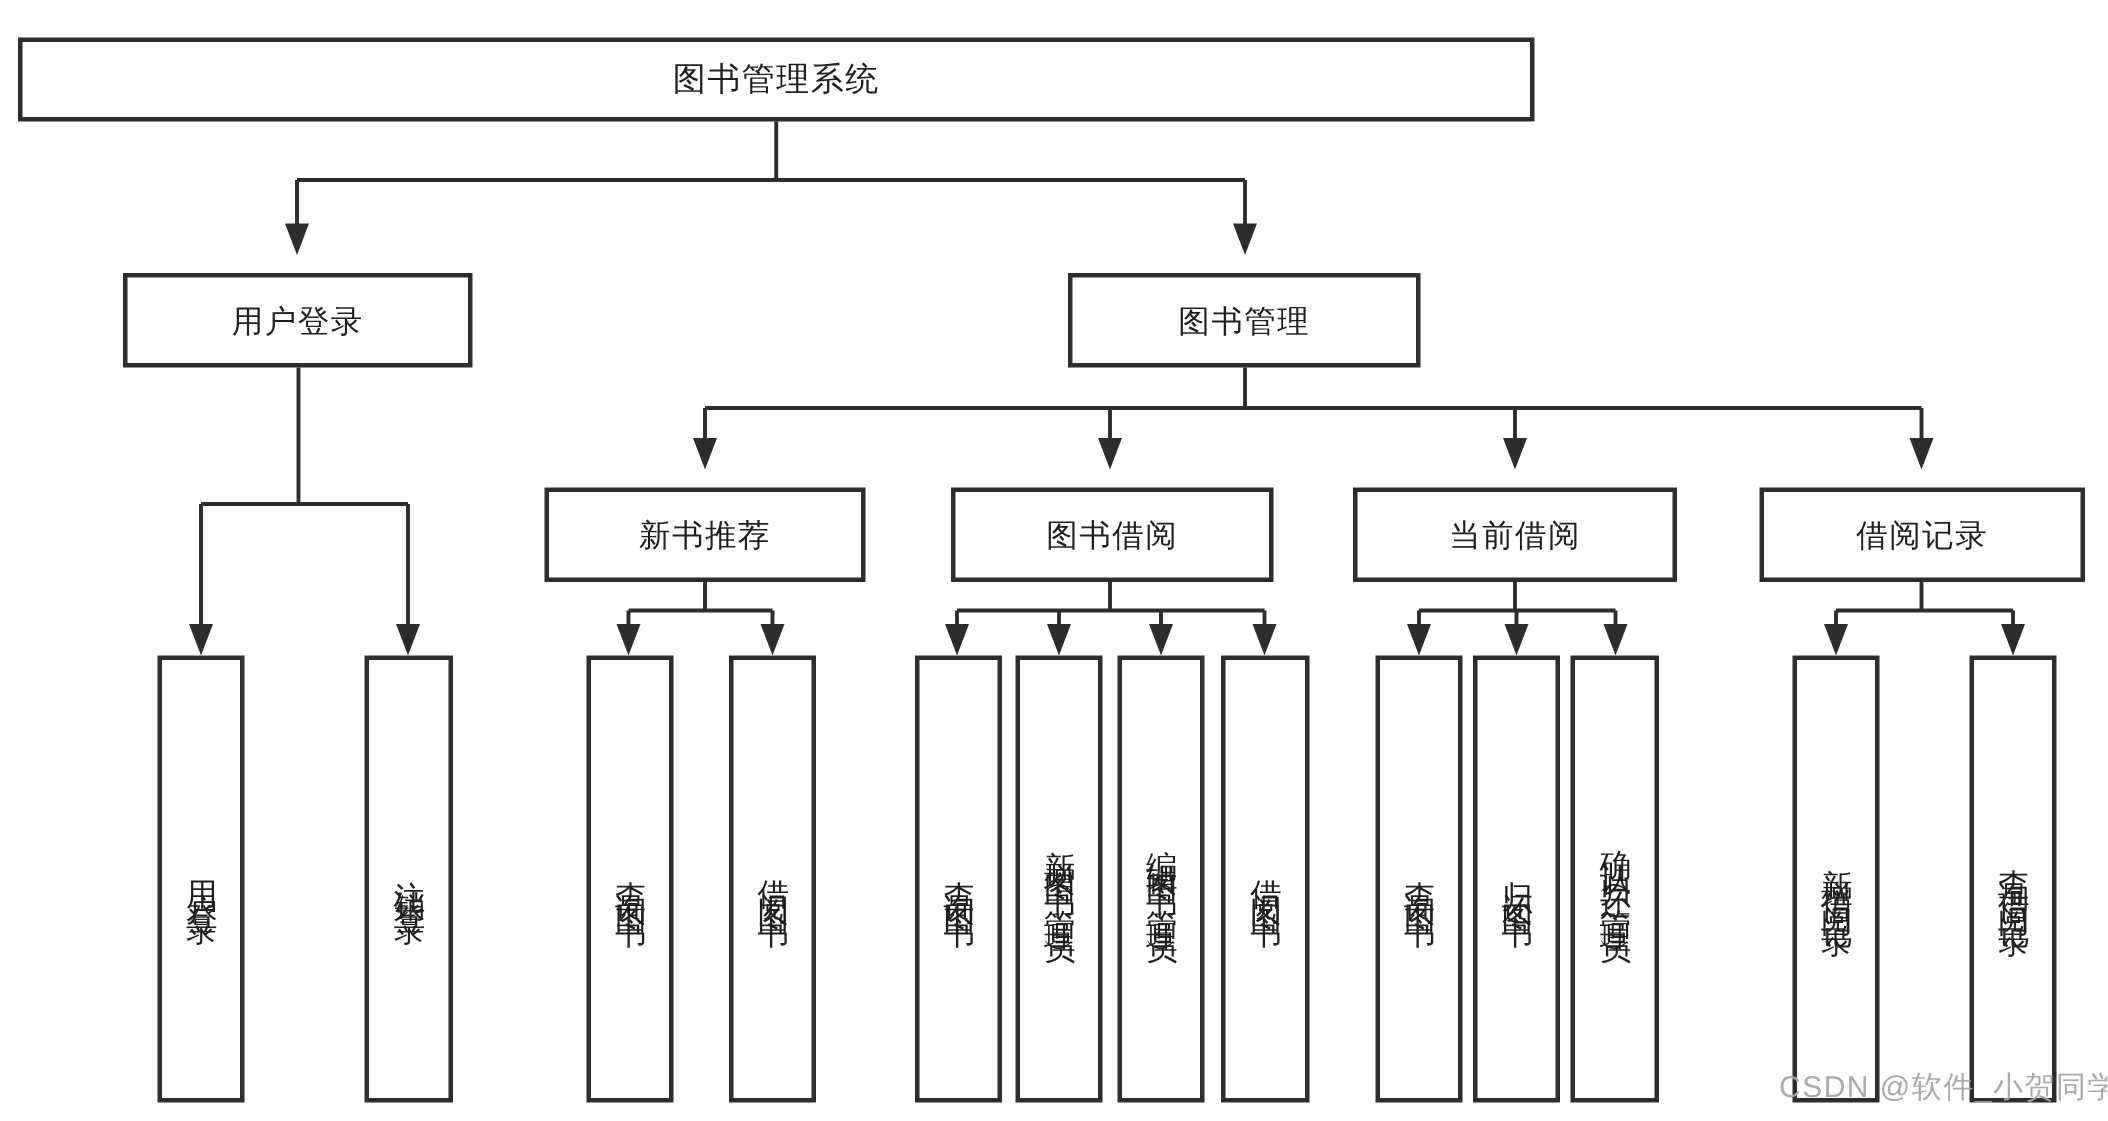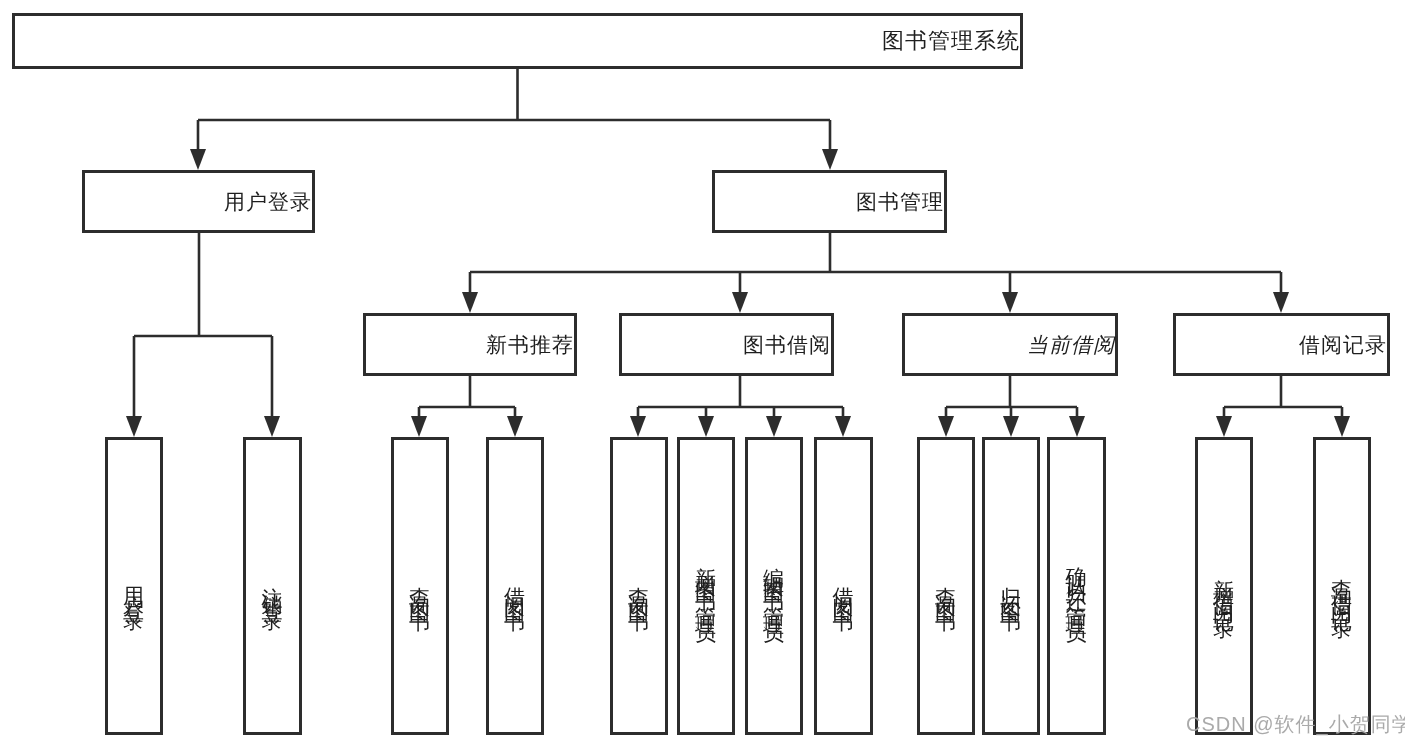--- a/index.html
+++ b/index.html
@@ -22,22 +22,23 @@
     z-index: 0;
   }
   .node {
     position: absolute;
     box-sizing: border-box;
     background: #ffffff;
     border: 3px solid #2d2d2d;
     color: #1f1f1f;
     display: flex;
     align-items: center;
-    justify-content: flex-end;
+    justify-content: center;
     z-index: 1;
+    margin-top: 12px;
   }
   .node.h-label {
     font-size: 21px;
     letter-spacing: 1px;
     white-space: nowrap;
   }
   .node.root {
     left: 12px; top: 13px; width: 1011px; height: 56px;
     font-size: 22px;
   }
@@ -137,24 +138,24 @@
   <div class="node lvl2 h-label" style="left:82px; width:233px;">
     <span>用户登录</span>
   </div>
   <div class="node lvl3 h-label" style="left:363px; width:214px;">
     <span>新书推荐</span>
   </div>
 
   <div class="node lvl2 h-label" style="left:712px; width:235px;">
     <span>图书管理</span>
   </div>
-  <div class="node lvl3 h-label" style="left:619px; width:215px;">
+  <div class="node lvl3 h-label" style="left:634px; width:215px;">
     <span>图书借阅</span>
   </div>
-  <div class="node lvl3 h-label" style="left:902px; width:216px;font-style:italic;">
+  <div class="node lvl3 h-label" style="left:902px; width:216px;">
     <span>当前借阅</span>
   </div>
   <div class="node lvl3 h-label" style="left:1173px; width:217px;">
     <span>借阅记录</span>
   </div>
 
   <div class="leaf" style="left:105px;">
     <span class="vtext">用户登录</span>
   </div>
   <div class="leaf" style="left:243px; width:59px;">

